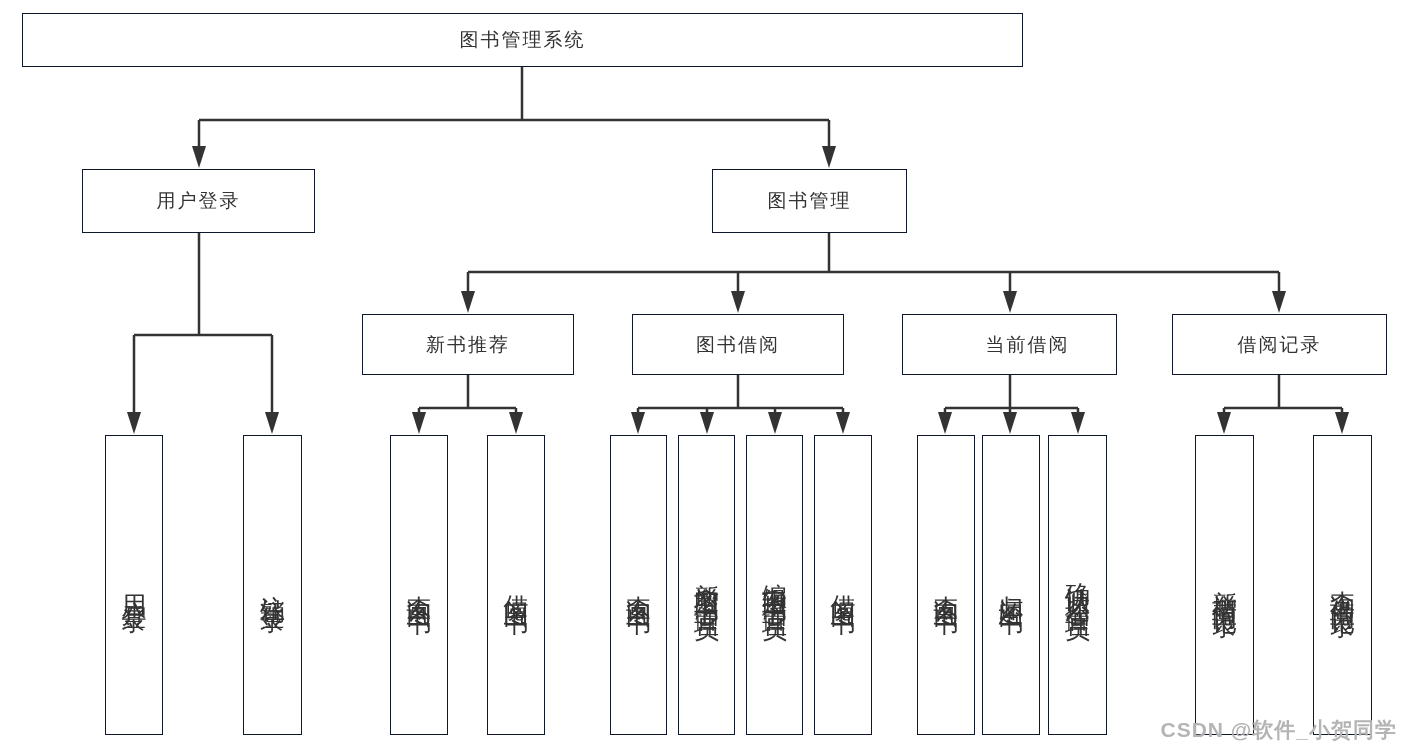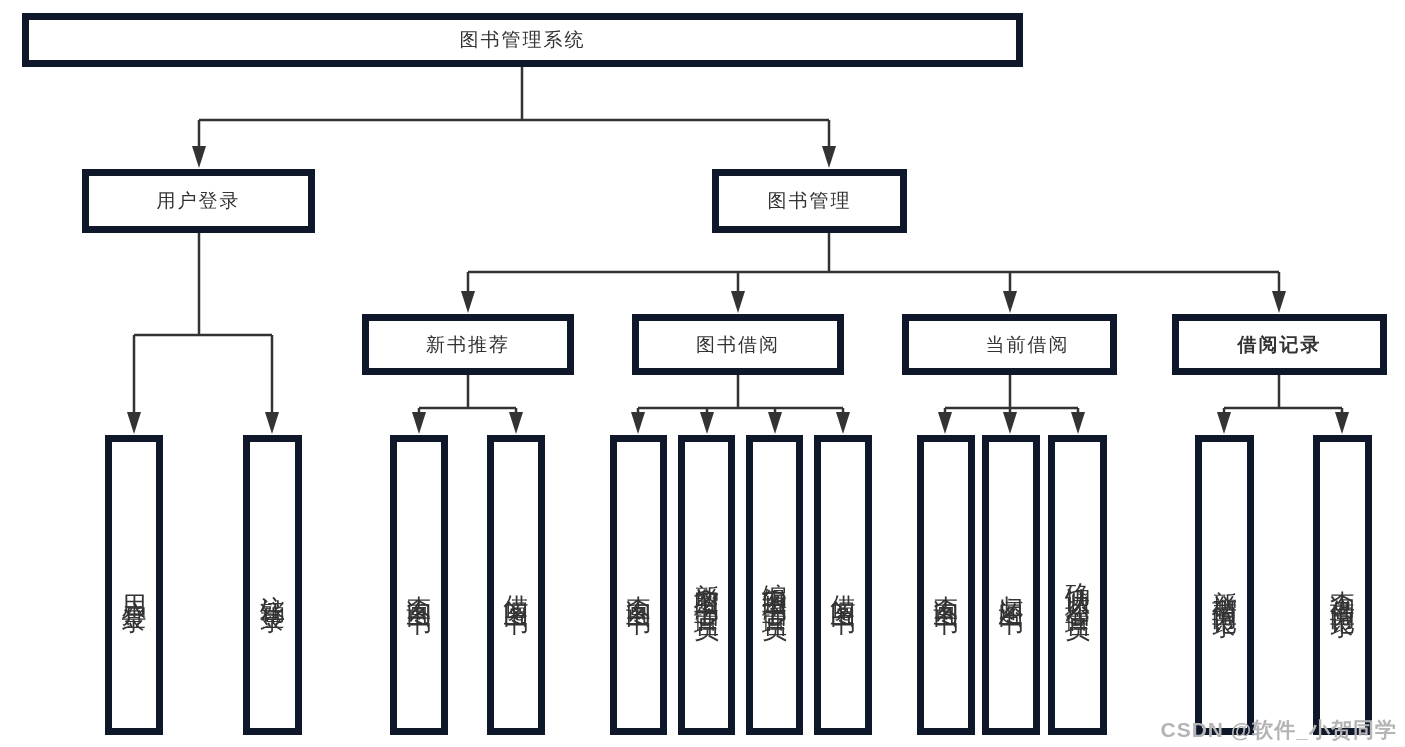--- a/index.html
+++ b/index.html
@@ -13,21 +13,21 @@
   }
   svg.connectors {
     position: absolute;
     left: 0; top: 0;
     z-index: 0;
   }
   .box {
     position: absolute;
     box-sizing: border-box;
     background: #ffffff;
-    border: 7px solid #0f172a;
+    border: 1px solid #0f172a;
     color: #333333;
     display: flex;
     align-items: center;
     justify-content: center;
     z-index: 1;
   }
   .hbox {
     font-size: 19px;
     letter-spacing: 2px;
     white-space: nowrap;
@@ -41,21 +41,21 @@
     letter-spacing: 5px;
     line-height: 1;
   }
   
   #root-box        { left: 22px;   top: 13px;  width: 1001px; height: 54px; }
   #user-login      { left: 82px;   top: 169px; width: 233px;  height: 64px; }
   #book-mgmt       { left: 712px;  top: 169px; width: 195px;  height: 64px; }
   #new-book        { left: 362px;  top: 314px; width: 212px;  height: 61px; }
   #book-borrow     { left: 632px;  top: 314px; width: 212px;  height: 61px; }
   #current-borrow  { left: 902px;  top: 314px; width: 215px;  height: 61px; padding-left: 36px; }
-  #borrow-records  { left: 1172px; top: 314px; width: 215px;  height: 61px; font-weight: bold; }
+  #borrow-records  { left: 1172px; top: 314px; width: 215px;  height: 61px; }
   
   #leaf-ul-1 { left: 105px;  width: 58px; }
   #leaf-ul-2 { left: 243px;  width: 59px; }
   #leaf-nb-1 { left: 390px;  width: 58px; }
   #leaf-nb-2 { left: 487px;  width: 58px; }
   #leaf-bb-1 { left: 610px;  width: 57px; }
   #leaf-bb-2 { left: 678px;  width: 57px; }
   #leaf-bb-3 { left: 746px;  width: 57px; }
   #leaf-bb-4 { left: 814px;  width: 58px; }
   #leaf-cb-1 { left: 917px;  width: 58px; }

